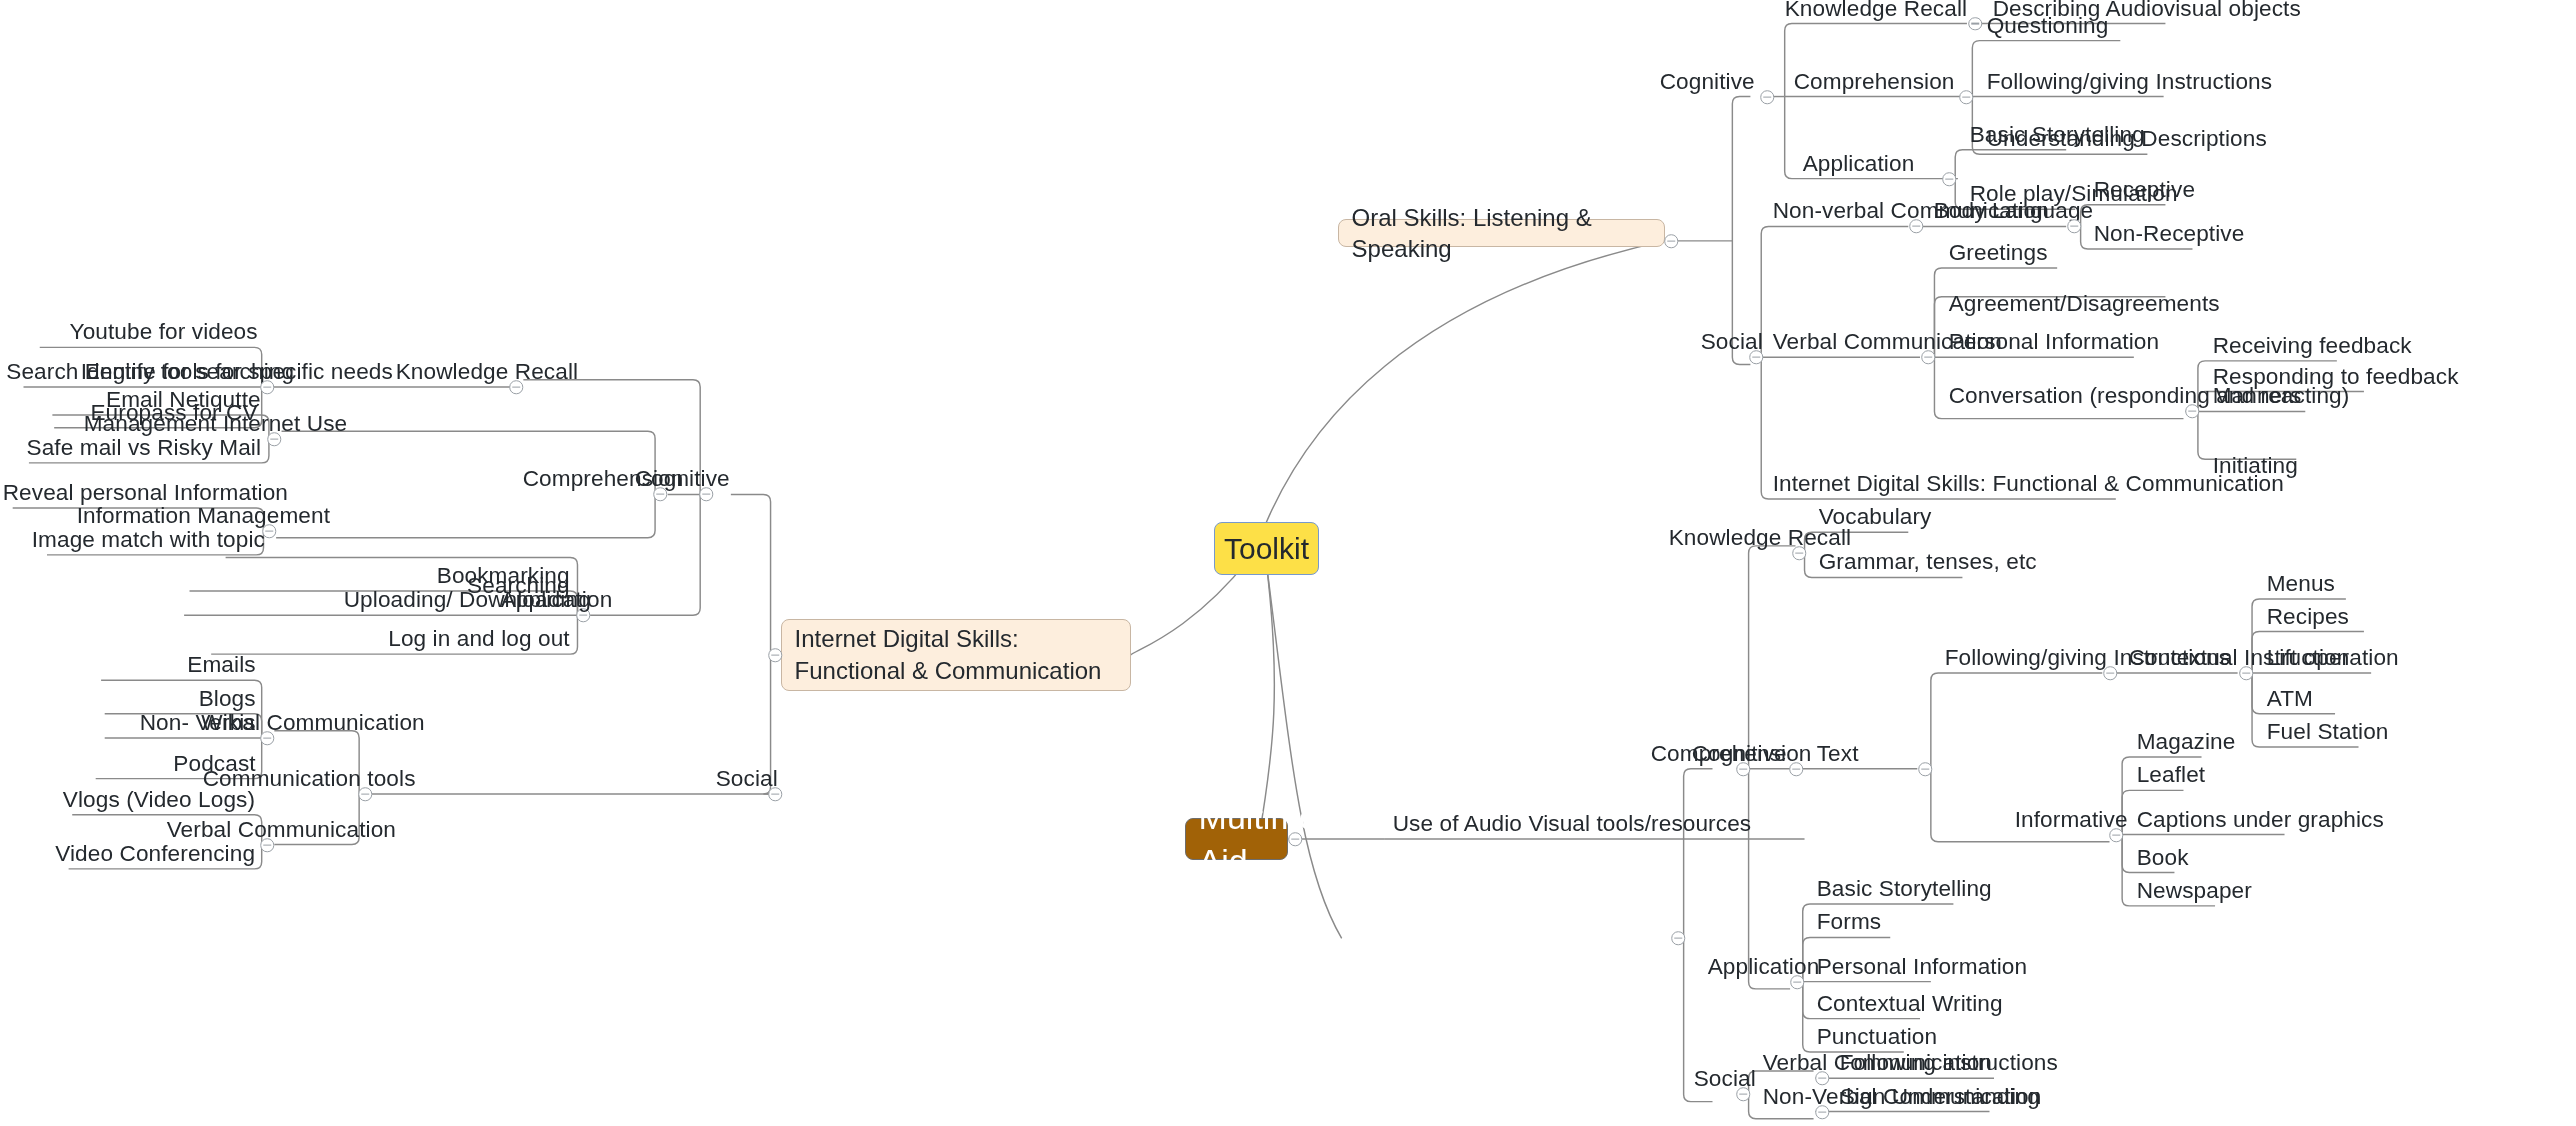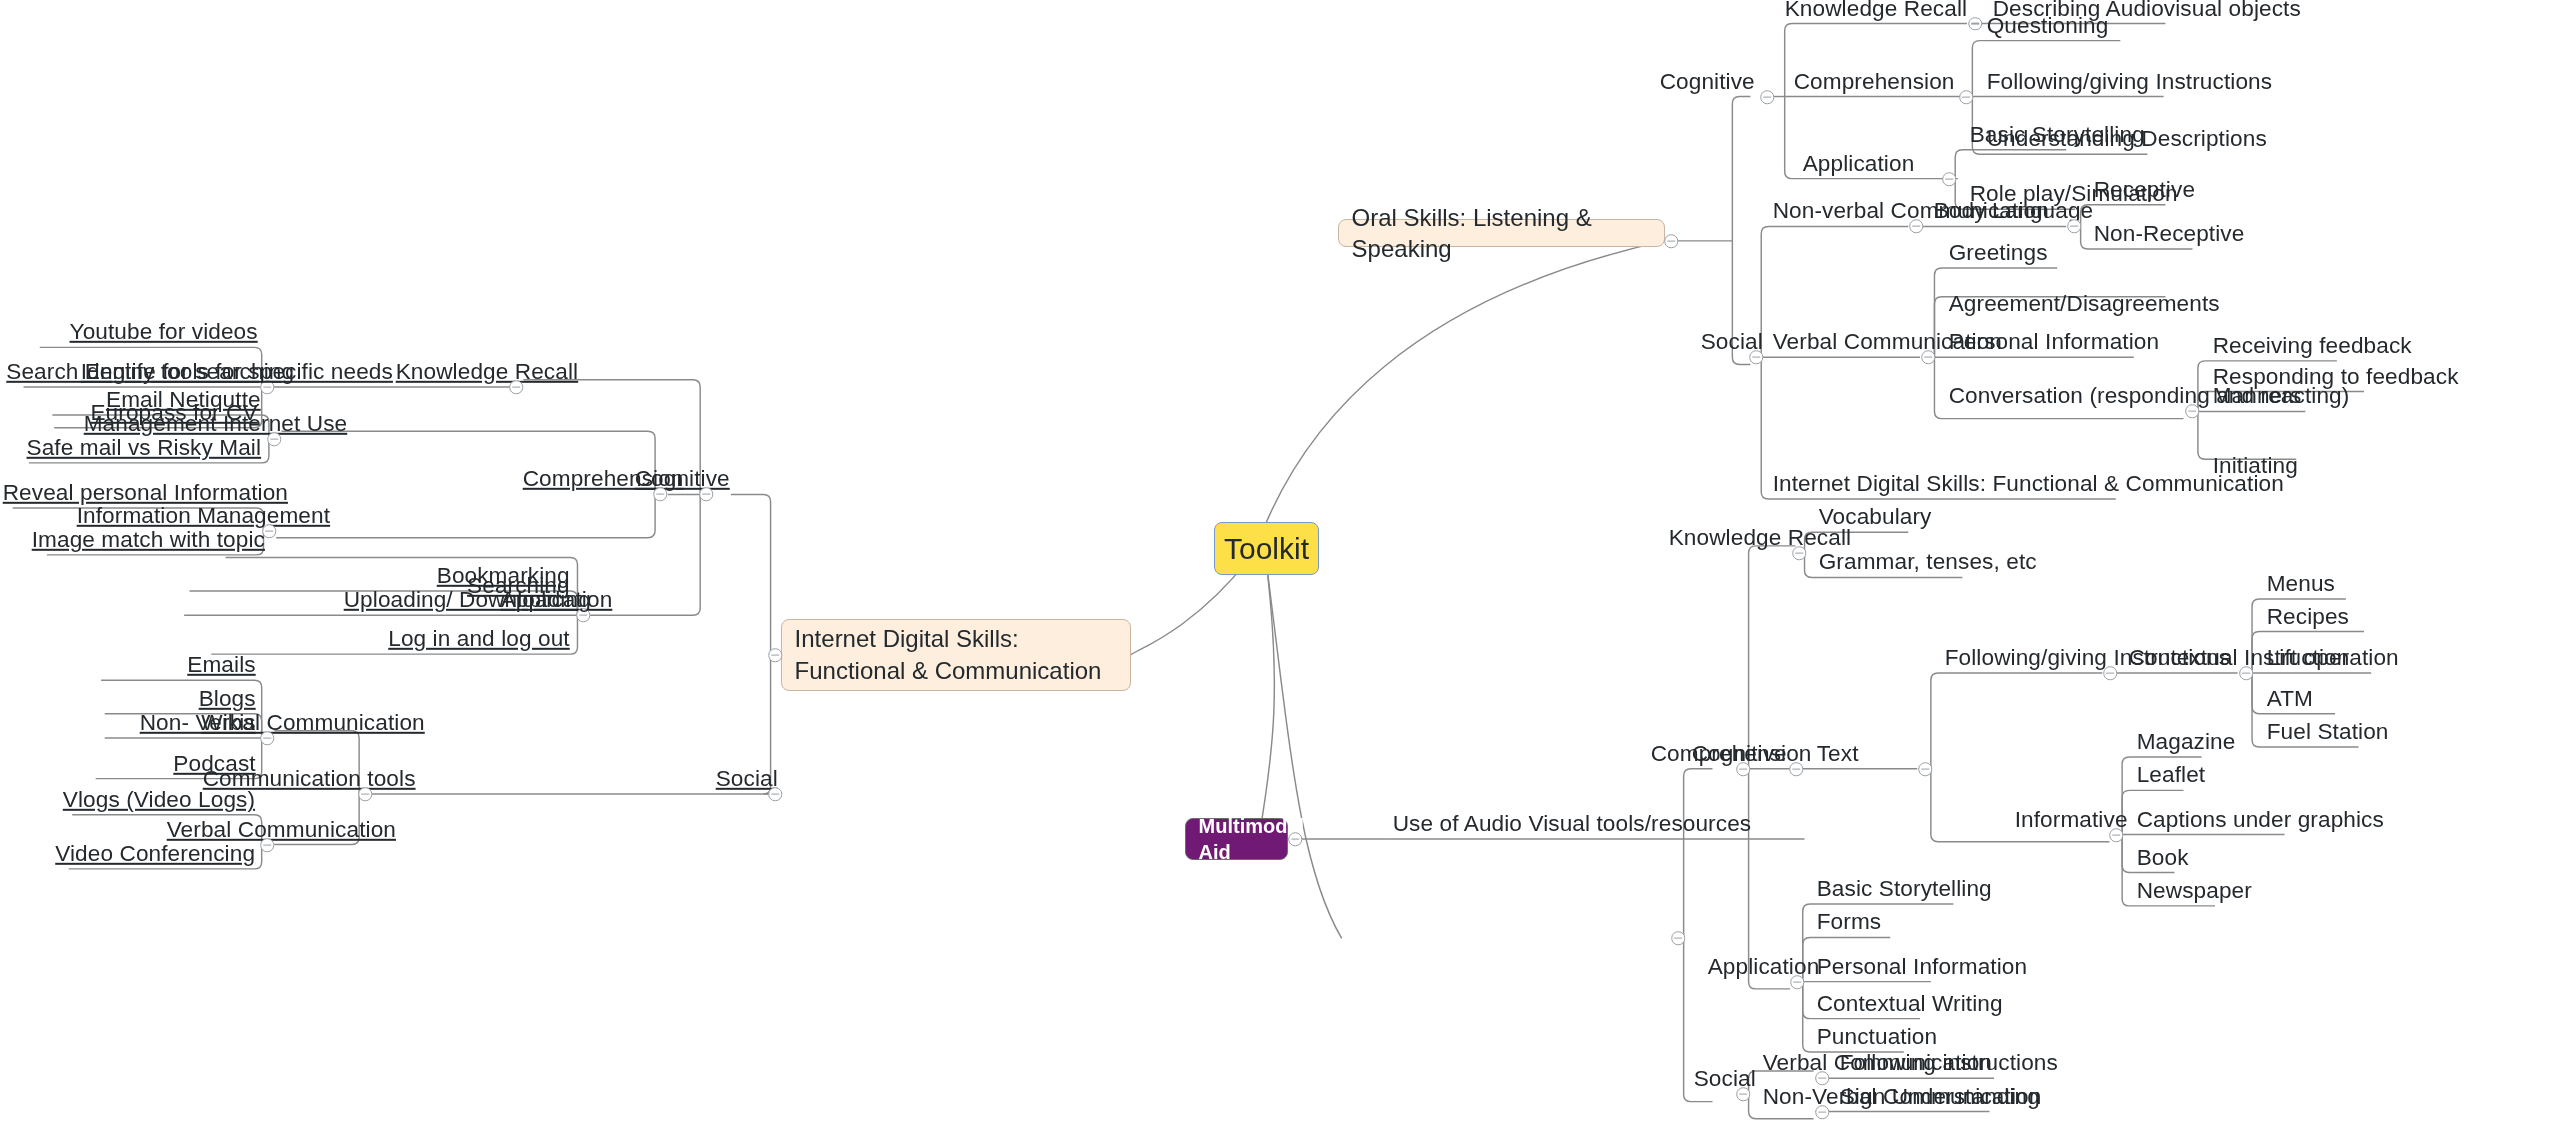--- a/index.html
+++ b/index.html
@@ -5,31 +5,31 @@
   html,body{margin:0;padding:0;background:#ffffff;}
   #stage{position:relative;width:2576px;height:1126px;background:#ffffff;
          font-family:"Liberation Sans","DejaVu Sans",sans-serif;overflow:hidden;}
   #wires{position:absolute;left:0;top:0;width:2576px;height:1126px;pointer-events:none;}
 
   
   .lbl{position:absolute;white-space:nowrap;color:#24292e;font-size:22.6px;
        line-height:1;letter-spacing:0.1px;transform:translateY(-100%);
        padding:0 2.7px 3.6px 2.7px;}
   .lbl.r{text-align:left;}
-  .lbl.l{text-align:right;text-decoration:underline;}
+  .lbl.l{text-align:right;}
 
   
   .node{position:absolute;border-radius:8px;font-size:24px;line-height:1.3;
         color:#24292e;display:flex;align-items:center;box-sizing:border-box;
         padding:8px 12.6px;}
   .node.root{background:#fde047;border:1.4px solid #7799cc;font-size:30px;
              justify-content:center;}
   .node.cream{background:#fdeedd;border:1.3px solid #c8b6a3;}
-  .node.grey{background:#701a75;border:1.3px solid #6d6d6d;color:#ffffff;
-             font-weight:bold;font-size:20px;}
+  .node.grey{background:#a16207;border:1.3px solid #6d6d6d;color:#ffffff;
+             font-weight:normal;font-size:34px;}
 
   
   .tog{position:absolute;width:13.5px;height:13.5px;border-radius:50%;
        border:1.3px solid #9aa0a6;background:#ffffff;box-sizing:border-box;
        transform:translate(-50%,-50%);}
   .tog::before{content:"";position:absolute;left:2px;right:2px;top:50%;
        height:1.3px;background:#9aa0a6;transform:translateY(-50%);}
 </style>
 </head>
 <body>

